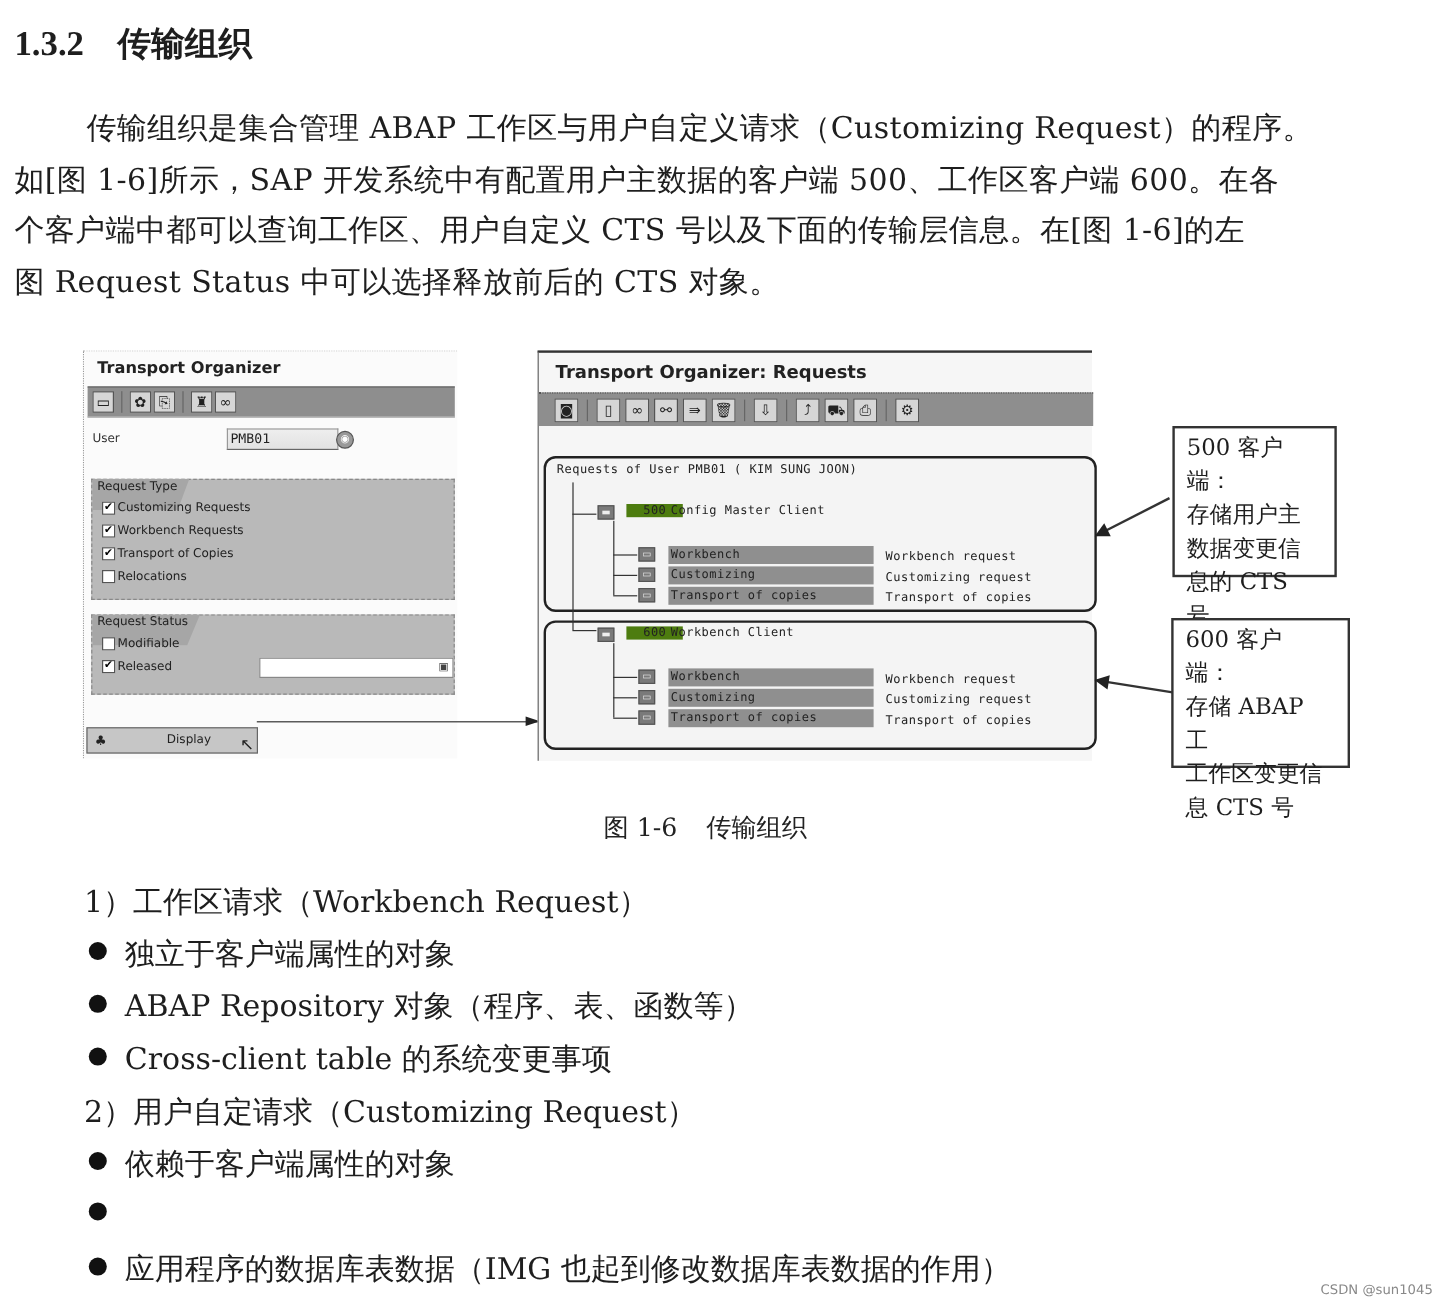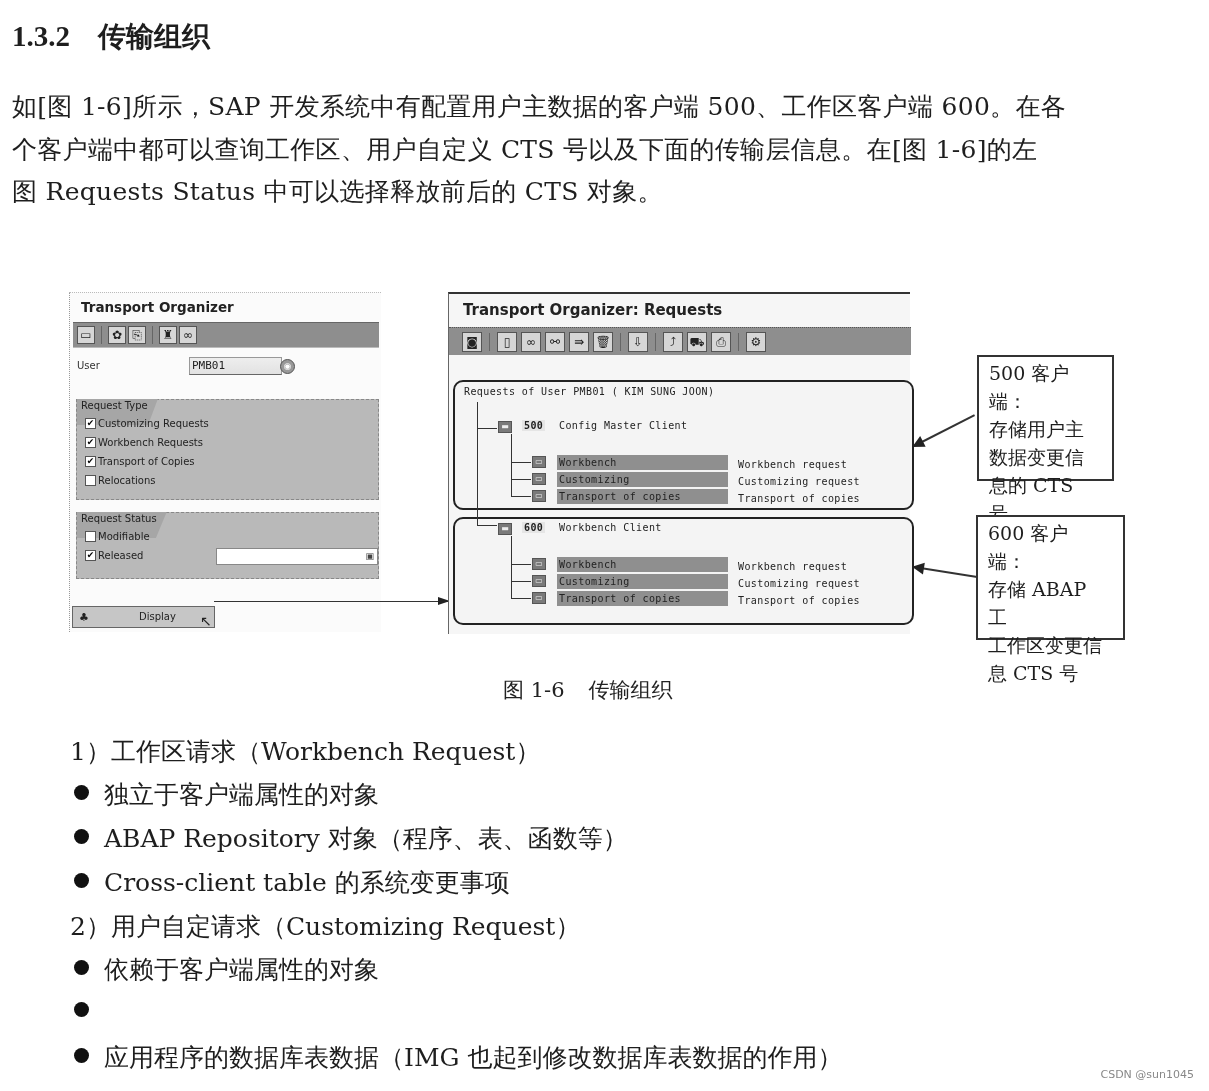--- a/index.html
+++ b/index.html
@@ -43,21 +43,21 @@
   .rp-toolbar { position: absolute; left: 0; top: 33px; width: 462px; height: 28px; background: #8e8e8e; border-top: 1px dotted #555; display: flex; align-items: center; padding-left: 13px; gap: 4px; }
   .rp-toolbar .tb-ico { width: 20px; height: 20px; line-height: 18px; }
   .rp-toolbar .tb-sep { margin: 0 3px; }
 
   .tree-box { position: absolute; border: 2px solid #222; border-radius: 10px; background: #f4f4f4; }
   .mono { font-family: "DejaVu Sans Mono", "Liberation Mono", monospace; font-size: 10px; color: #222; white-space: pre; letter-spacing: 0.4px; }
   .tree-root { position: absolute; left: 464px; top: 386px; }
   .vline { position: absolute; background: #333; width: 1px; }
   .hline { position: absolute; background: #333; height: 1px; }
   .fold-ico { position: absolute; width: 14px; height: 12px; background: #7a7a7a; border: 1px solid #555; font-size: 8px; line-height: 10px; text-align: center; color: #eee; }
-  .client-no { position: absolute; background: #e5e5e5; padding: 0 2px; font-weight: bold; }
+  .client-no { position: absolute; background: #4d7c0f; padding: 0 14px; font-weight: normal; }
   .node-lbl { position: absolute; }
   .req-hl { position: absolute; background: #8f8f8f; width: 171px; height: 15px; line-height: 15px; padding-left: 2px; }
   .req-desc { position: absolute; line-height: 15px; }
 
   
   .callout { position: absolute; border: 2px solid #333; background: #fff; font-family: "DejaVu Serif", serif; font-size: 19px; line-height: 28px; padding: 2px 20px 0 10px; color: #1e1e1e; }
   .c-line { position: absolute; height: 2px; background: #333; transform-origin: 0 50%; }
   .c-line::before { content: ""; position: absolute; left: -2px; top: -5px; border-right: 12px solid #222; border-top: 6px solid transparent; border-bottom: 6px solid transparent; }
 
   .caption { position: absolute; left: 503px; top: 676px; font-size: 21px; color: #222; }
@@ -71,23 +71,24 @@
   .watermark { position: absolute; right: 15px; top: 1068px; font-family: "DejaVu Sans", sans-serif; font-size: 11px; color: #888; }
 </style>
 </head>
 <body>
 
 <div class="heading">
   <span class="num">1.3.2</span><span class="ttl">传输组织</span>
 </div>
 
 <div class="para">
+  <div><span class="indent"></span><span>传输组织是集合管理 ABAP  工作区与用户自定义请求（Customizing  Request）的程序。</span></div>
   <div>如[图 1-6]所示，SAP 开发系统中有配置用户主数据的客户端 500、工作区客户端  600。在各</div>
   <div>个客户端中都可以查询工作区、用户自定义 CTS 号以及下面的传输层信息。在[图 1-6]的左</div>
-  <div>图  Requests Status 中可以选择释放前后的  CTS 对象。</div>
+  <div>图  Request Status 中可以选择释放前后的  CTS 对象。</div>
 </div>
 
 <div class="lp">
   <div class="lp-title">Transport Organizer</div>
   <div class="lp-toolbar">
     <div class="tb-ico">▭</div>
     <div class="tb-sep"></div>
     <div class="tb-ico">✿</div>
     <div class="tb-ico">⎘</div>
     <div class="tb-sep"></div>

